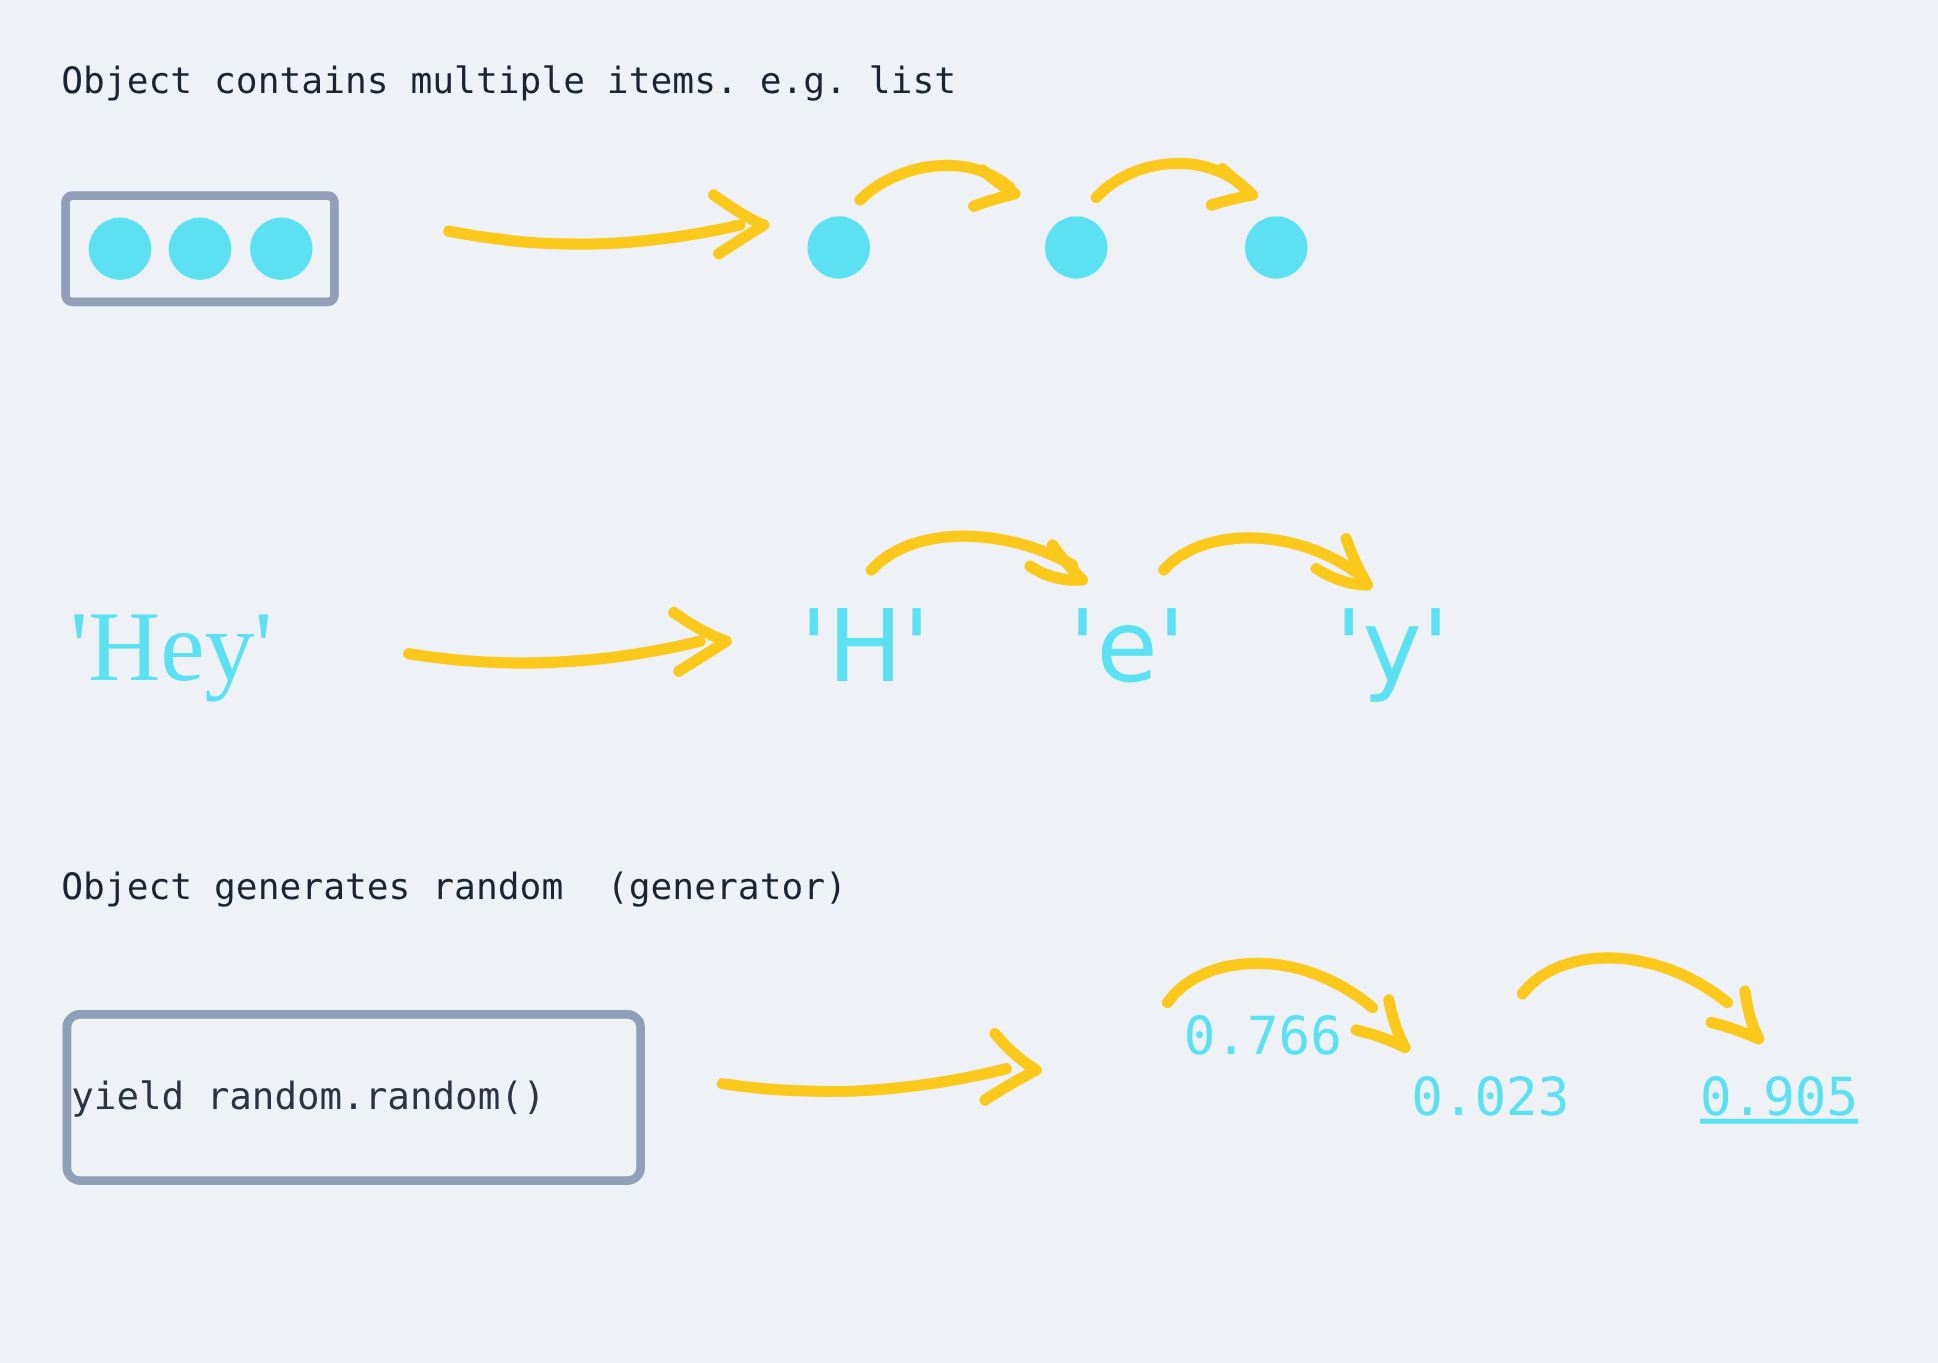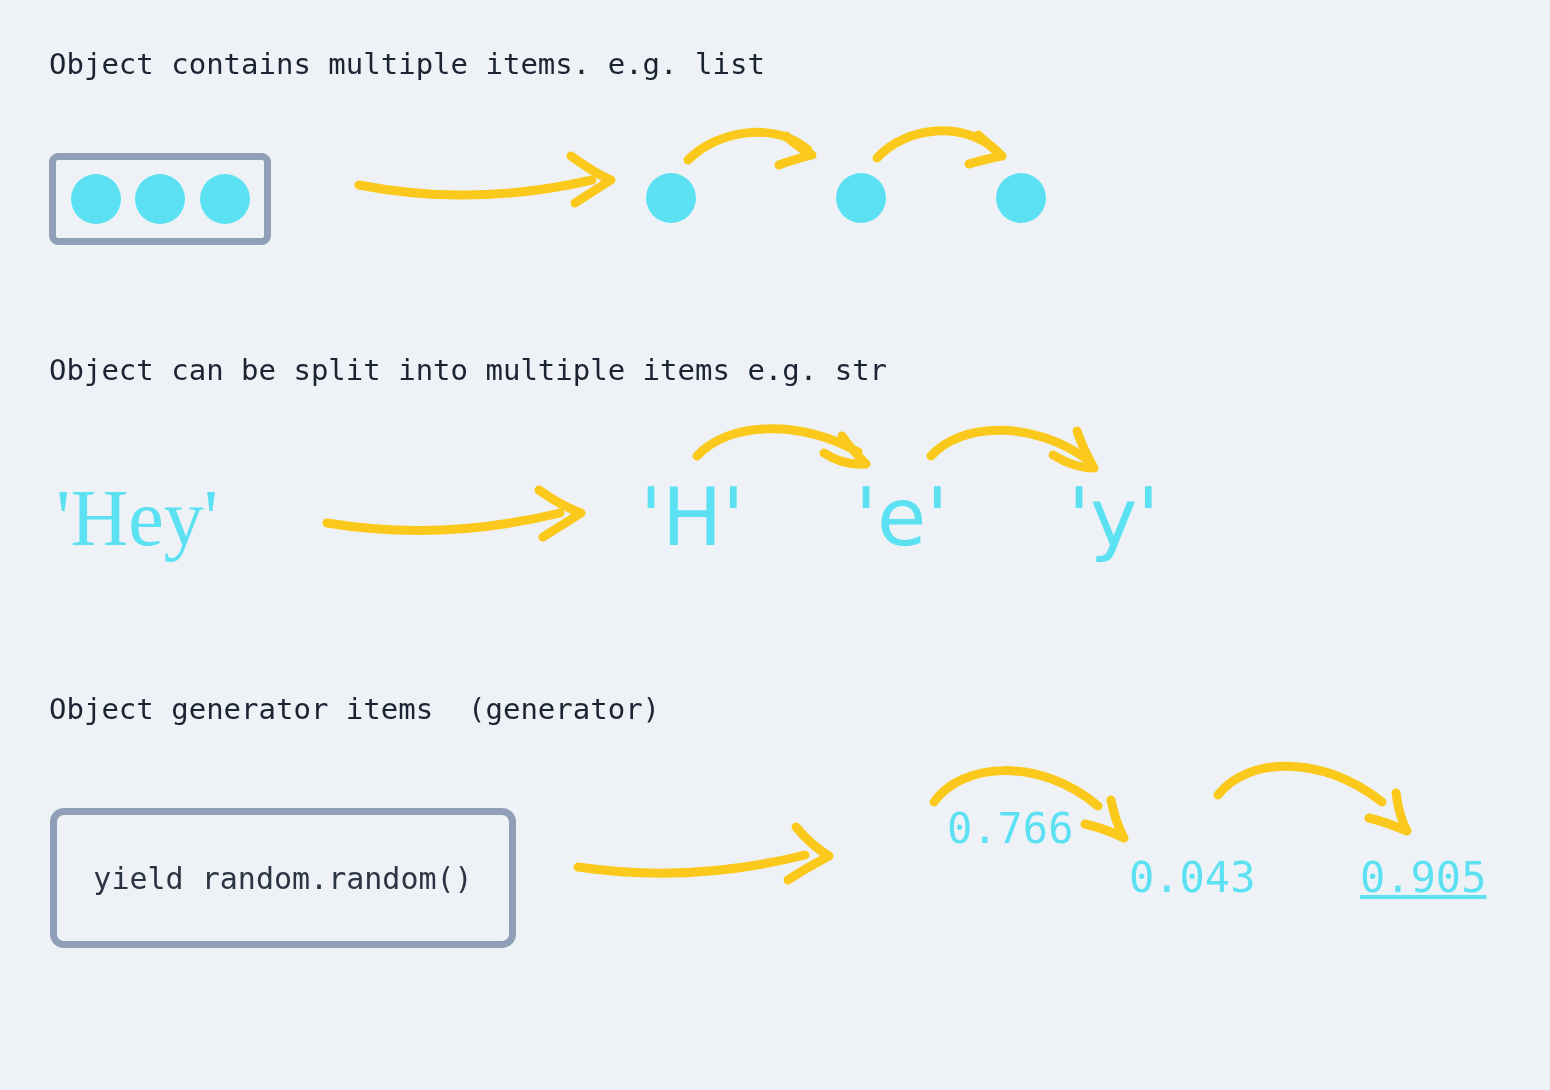--- a/index.html
+++ b/index.html
@@ -96,21 +96,20 @@
     border-radius: 14px;
     background: #eef2f7;
     box-sizing: content-box;
   }
   .gen-code {
     position: absolute;
     left: 0;
     right: 0;
     top: 50%;
     transform: translateY(-50%);
-    text-align: center;
     font-family: "DejaVu Sans Mono", monospace;
     font-size: 30px;
     color: #2b3443;
     white-space: pre;
   }
 
   
   .gen-value {
     position: absolute;
     font-family: "DejaVu Sans Mono", monospace;
@@ -152,36 +151,35 @@
       <div class="dot"></div>
       <div class="dot"></div>
       <div class="dot"></div>
     </div>
   </div>
 
   <div class="item-dot" id="item-dot-1"></div>
   <div class="item-dot" id="item-dot-2"></div>
   <div class="item-dot" id="item-dot-3"></div>
 
-  <div class="heading" id="heading-str">Object can be split into multiple items e.g. str</div>
 
   <div class="cyan-text" id="source-string">'Hey'</div>
 
   <div class="cyan-text" id="char-0">'H'</div>
   <div class="cyan-text" id="char-1">'e'</div>
   <div class="cyan-text" id="char-2">'y'</div>
 
-  <div class="heading" id="heading-gen">Object generator items  (generator)</div>
+  <div class="heading" id="heading-gen">Object generates random  (generator)</div>
 
   <div class="gen-box">
     <div class="gen-code">yield random.random()</div>
   </div>
 
   <div class="gen-value" id="gen-value-0">0.766</div>
-  <div class="gen-value" id="gen-value-1">0.043</div>
+  <div class="gen-value" id="gen-value-1">0.023</div>
   <div class="gen-value" id="gen-value-2">0.905</div>
 
   <svg class="arrows" viewBox="0 0 1550 1090">
 
     <g>
       <path class="arrow-stroke" d="M359,185 C430,199 505,200 592,180"></path>
       <path class="arrow-stroke" d="M571,156 C585,166 598,175 611,180 C598,188 586,196 575,203"></path>
     </g>
 
     <g>

